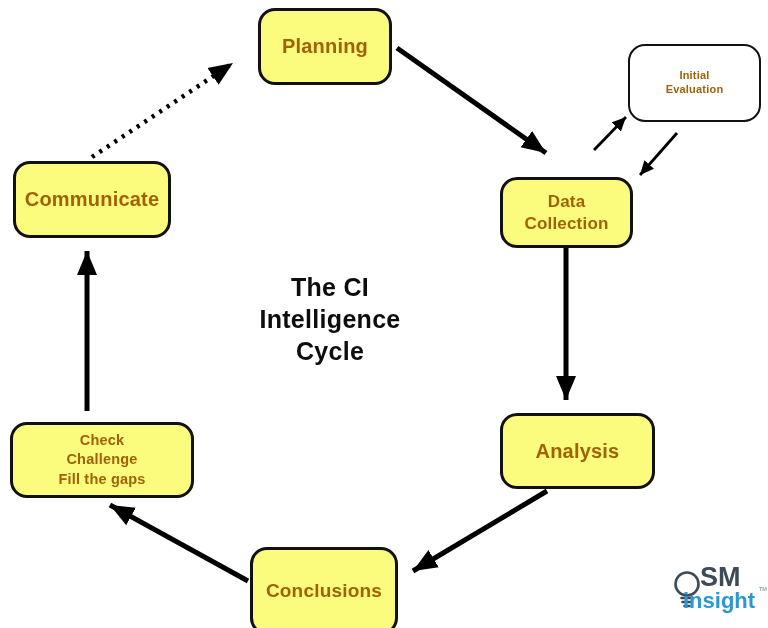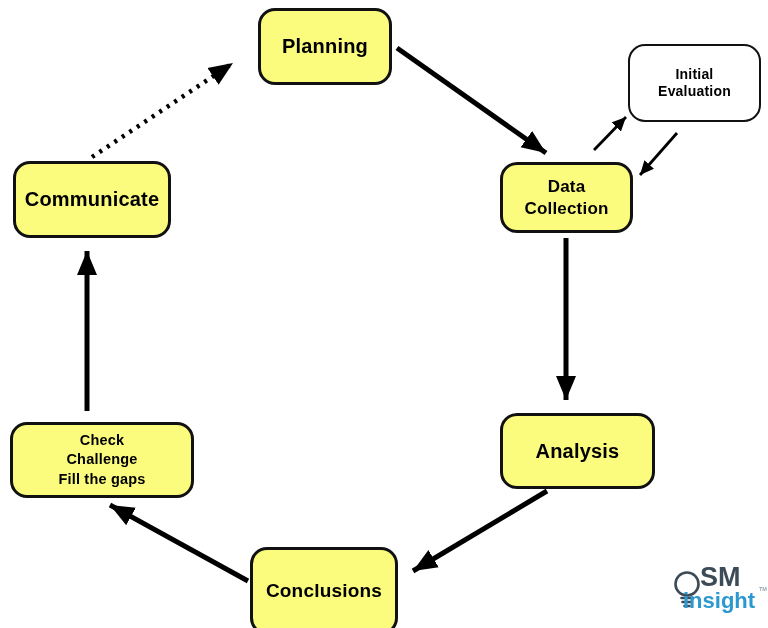--- a/index.html
+++ b/index.html
@@ -21,29 +21,29 @@
     position: absolute;
     box-sizing: border-box;
     border: 3px solid var(--node-border, #111);
     border-radius: 17px;
     background: var(--node-fill, #FBFB7E);
     display: flex;
     align-items: center;
     justify-content: center;
     text-align: center;
     font-weight: bold;
-    color: #000000;
+    color: #a16207;
     white-space: pre-line;
     letter-spacing: 0.2px;
   }
   .node.plain { background: var(--plain-fill, #fff); border-width: 2.5px; }
 
   #node-planning       { left: 258px; top: 8px;   width: 134px; height: 77px; font-size: 20px; }
-  #node-initial        { left: 628px; top: 44px;  width: 133px; height: 78px; font-size: 14px; line-height: 1.25; }
-  #node-data           { left: 500px; top: 162px; width: 133px; height: 71px; font-size: 17px; line-height: 1.25; }
+  #node-initial        { left: 628px; top: 44px;  width: 133px; height: 78px; font-size: 11px; line-height: 1.25; }
+  #node-data           { left: 500px; top: 177px; width: 133px; height: 71px; font-size: 17px; line-height: 1.25; }
   #node-analysis       { left: 500px; top: 413px; width: 155px; height: 76px; font-size: 20px; }
   #node-conclusions    { left: 250px; top: 547px; width: 148px; height: 88px; font-size: 19px; }
   #node-check          { left: 10px;  top: 422px; width: 184px; height: 76px; font-size: 14.5px; line-height: 1.35; }
   #node-communicate    { left: 13px;  top: 161px; width: 158px; height: 77px; font-size: 20px; }
 
   #diagram-title {
     position: absolute;
     left: 215px; top: 271px;
     width: 230px;
     text-align: center;
@@ -103,20 +103,23 @@
   <div class="node" id="node-analysis">Analysis</div>
 
   <div class="node" id="node-conclusions">Conclusions</div>
 
   <div class="node" id="node-check">Check
 Challenge
 Fill the gaps</div>
 
   <div class="node" id="node-communicate">Communicate</div>
 
+  <div id="diagram-title">The CI
+Intelligence
+Cycle</div>
 
   <svg id="logo" width="100" height="64" viewBox="0 0 100 64">
     <g style="stroke: var(--logo-dark, #3D4B57);" fill="none" stroke-width="2.6" stroke-linecap="round">
       <circle cx="17" cy="28" r="11.5"></circle>
       <path d="M11.5,42 h11"></path>
       <path d="M12.5,46 h9"></path>
       <path d="M14.5,50 h5"></path>
     </g>
     <text class="logo-text" x="30" y="30" font-size="27" style="fill: var(--logo-dark, #3D4B57);">SM</text>
     <text class="logo-text" x="13" y="52" font-size="22" style="fill: var(--logo-blue, #2B98CF);">insight</text>

